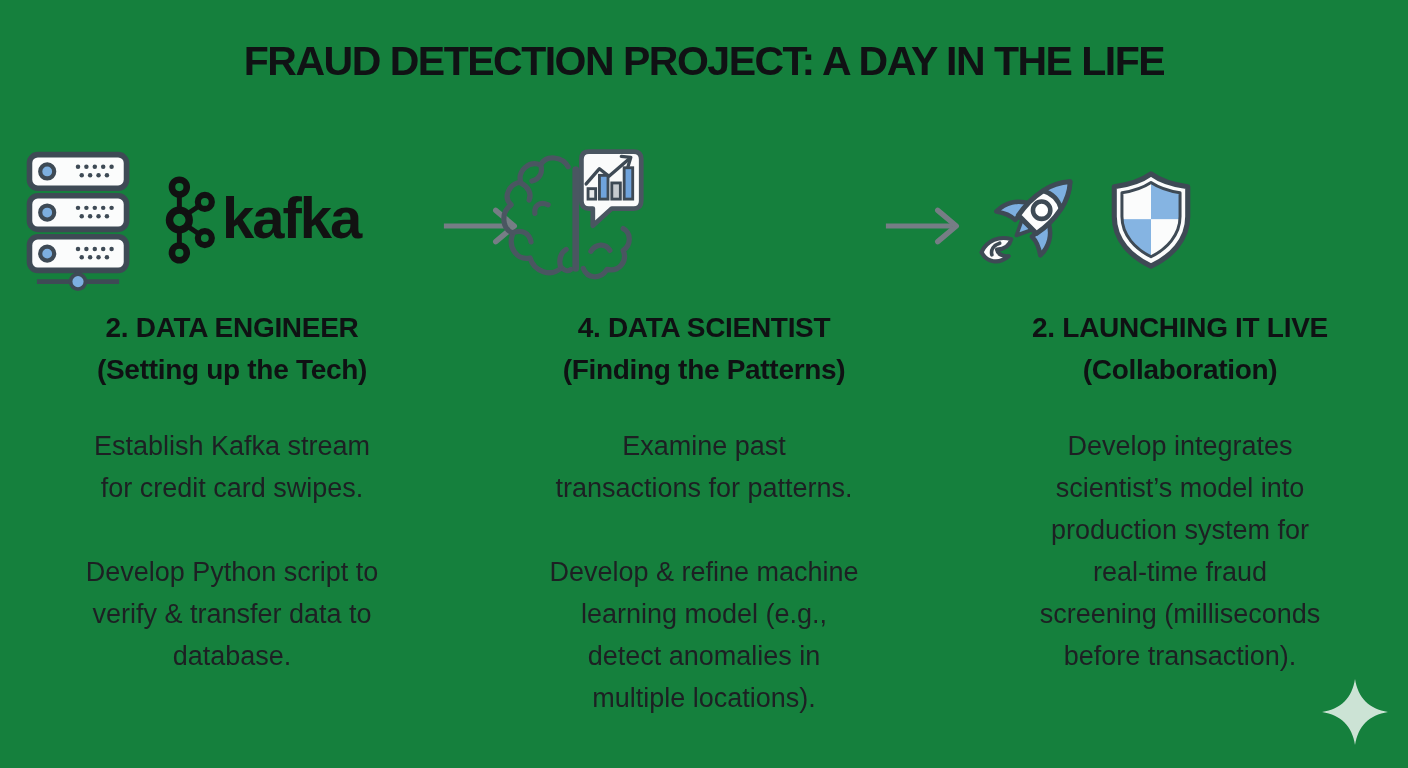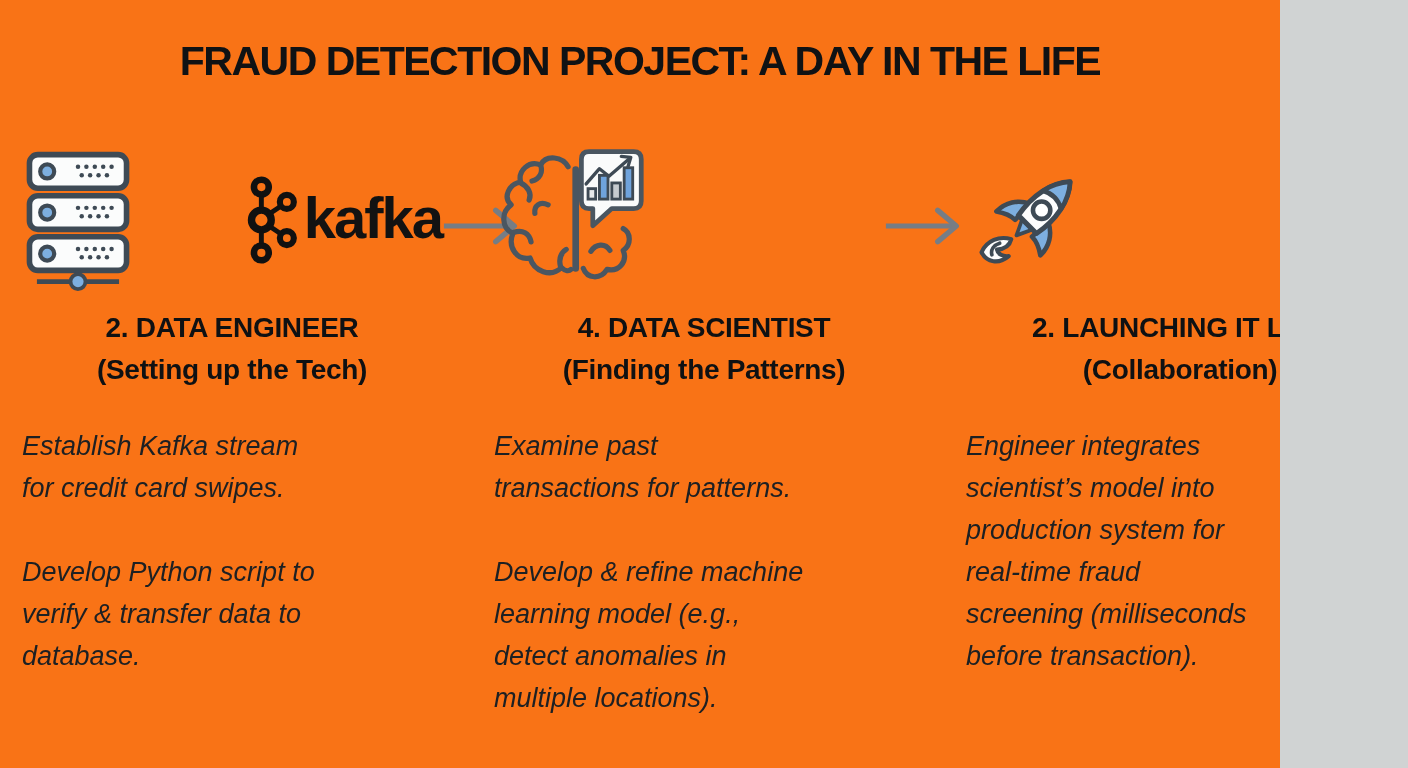--- a/index.html
+++ b/index.html
@@ -1,47 +1,47 @@
 <!DOCTYPE html>
 <html><head>
 <meta charset="utf-8">
 <style>
   html,body{margin:0;padding:0;background:#d0d3d3;}
   .canvas{
-    position:relative;width:1280px;height:768px;overflow:hidden;
-    background:#f97316;
+    position:relative;width:1408px;height:768px;overflow:hidden;
+    background:#15803d;
     font-family:"Liberation Sans",sans-serif;
     color:#15181a;
   }
   .title{
     position:absolute;top:38px;left:0;width:100%;
     text-align:center;font-size:41px;font-weight:700;letter-spacing:-1.5px;
     color:#101214;
   }
   .col{position:absolute;top:145px;}
   .col1{left:22px;width:420px;}
   .col2{left:494px;width:420px;}
   .col3{left:966px;width:428px;}
   .icon-row{
-    height:150px;display:flex;align-items:center;justify-content:space-between;gap:10px;
+    height:150px;display:flex;align-items:center;justify-content:flex-start;gap:10px;
   }
   .kafka-group{display:flex;align-items:center;gap:4px;}
   .kafka-word{
     font-size:58px;font-weight:700;letter-spacing:-2px;color:#121212;
     line-height:1;transform:translateY(-2px);
   }
   .heading{
     margin-top:12px;text-align:center;
     font-size:28px;font-weight:700;line-height:42px;letter-spacing:-0.3px;
     white-space:pre-line;color:#0f1113;
   }
   .body-text{
-    margin-top:34px;
+    margin-top:34px;text-align:center;
     font-size:27px;line-height:42px;
-    white-space:pre-line;color:#1d2023;font-style:italic;
+    white-space:pre-line;color:#1d2023;
   }
   .arrow{position:absolute;top:204px;width:88px;height:44px;}
   .arrow-1{left:440px;}
   .arrow-2{left:882px;}
   .sparkle{position:absolute;left:1322px;top:679px;width:66px;height:66px;opacity:.8;}
 </style>
 <title>FRAUD DETECTION PROJECT: A DAY IN THE LIFE</title></head>
 <body>
 
 <div class="canvas">
@@ -199,21 +199,21 @@
         <path d="M 55 6 C 44 14 28 19 12 21 L 12 56 C 12 84 32 103 55 114 C 78 103 98 84 98 56 L 98 21 C 82 19 66 14 55 6 Z" fill="#fbfcfc" stroke="#3e4a55" stroke-width="6" stroke-linejoin="round"></path>
         <g clip-path="url(#shield-clip)">
           <rect x="55" y="0" width="45" height="59" fill="#85b4e2"></rect>
           <rect x="10" y="59" width="45" height="61" fill="#85b4e2"></rect>
         </g>
         <path d="M 55 16 C 46 22 34 26 21 28 L 21 56 C 21 78 37 94 55 103 C 73 94 89 78 89 56 L 89 28 C 76 26 64 22 55 16 Z" fill="none" stroke="#3e4a55" stroke-width="3.5" stroke-linejoin="round"></path>
       </svg>
     </div>
     <div class="heading">2. LAUNCHING IT LIVE
 (Collaboration)</div>
-    <div class="body-text">Engineer integrates
+    <div class="body-text">Develop integrates
 scientist’s model into
 production system for
 real-time fraud
 screening (milliseconds
 before transaction).</div>
   </div>
 
   <svg class="sparkle" viewBox="0 0 66 66">
     <path d="M 33 0 C 36 19 47 30 66 33 C 47 36 36 47 33 66 C 30 47 19 36 0 33 C 19 30 30 19 33 0 Z" fill="#fafcfb"></path>
   </svg>

